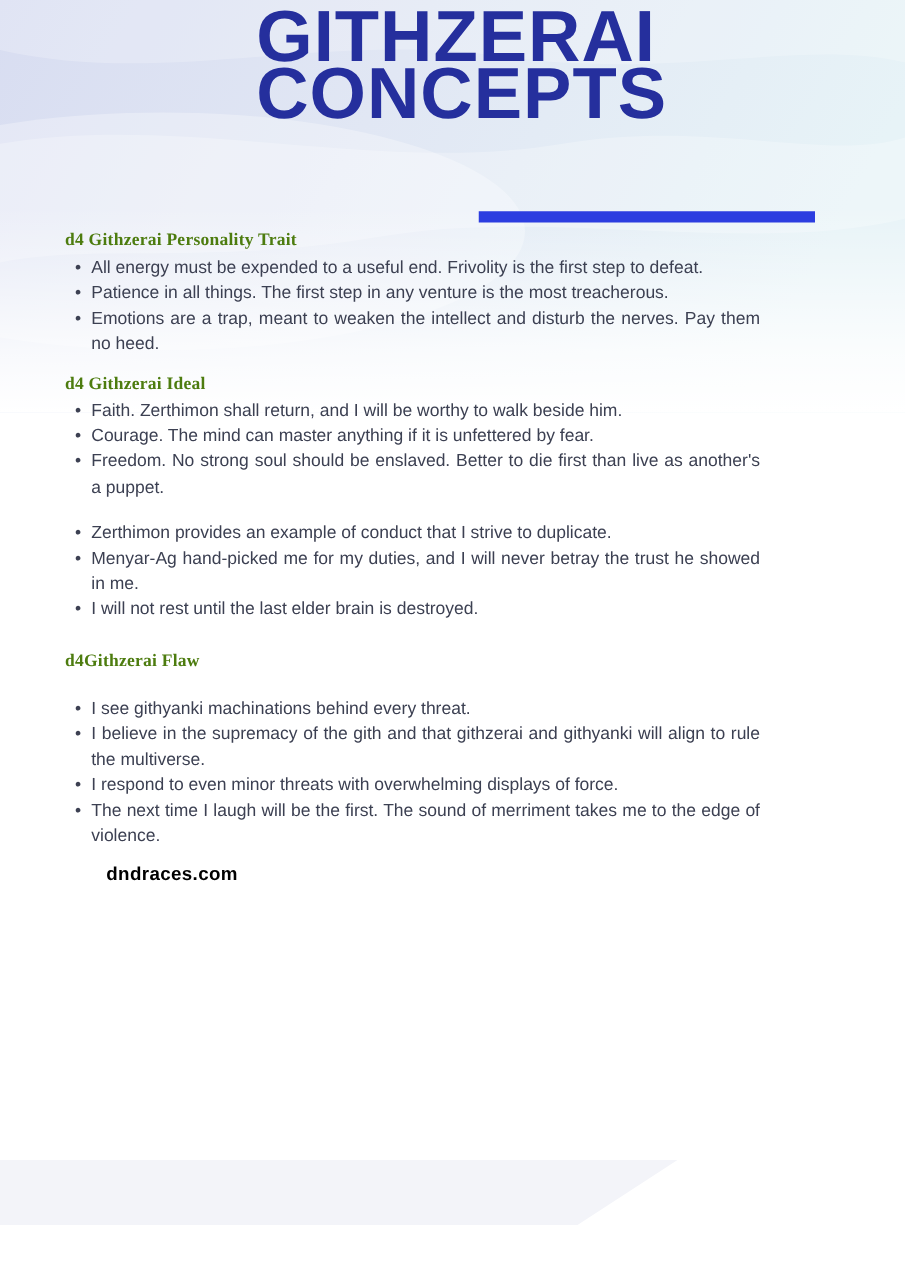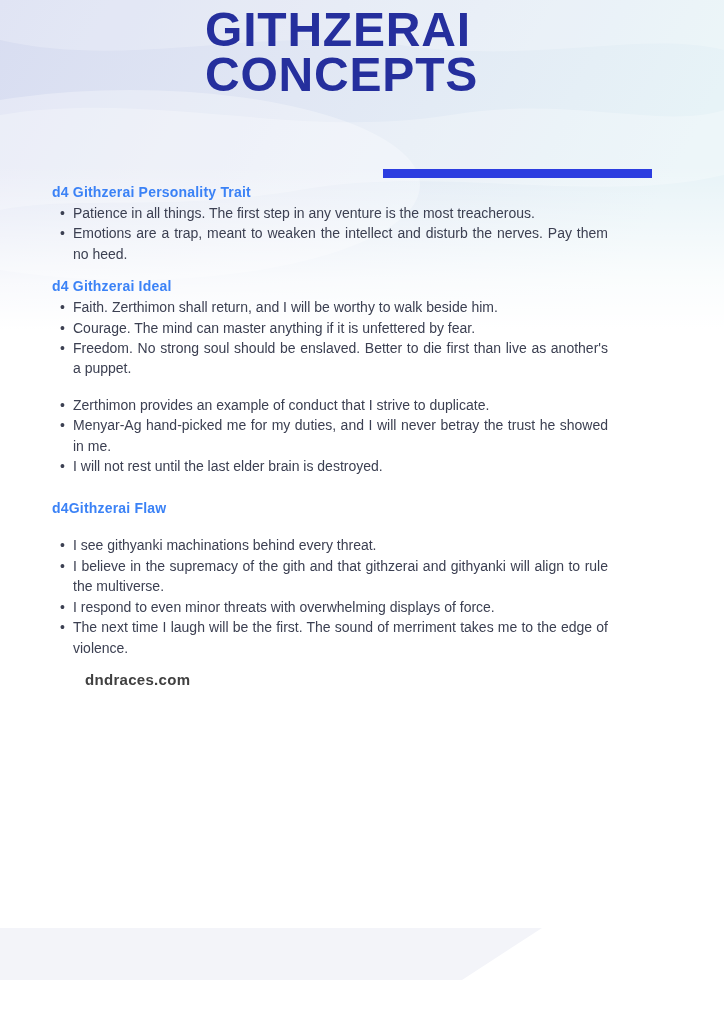--- a/index.html
+++ b/index.html
@@ -23,21 +23,21 @@
     width: 542px; height: 52px;
     background: #f3f4f9;
     clip-path: polygon(0 0, 100% 0, calc(100% - 80px) 100%, 0 100%);
     z-index: 0;
   }
 
   
   .page-title {
     position: absolute; left: 205px; top: 7px;
     z-index: 2;
-    font-size: 48px; line-height: 45px;
+    font-size: 58px; line-height: 45px;
     font-weight: bold;
     letter-spacing: 0.8px;
     color: #252f9d;
   }
   .title-bar {
     position: absolute; left: 383px; top: 169px;
     width: 269px; height: 9px;
     background: #2c3de0;
     z-index: 2;
   }
@@ -50,21 +50,22 @@
     color: #3c4052;
     font-size: 14px;
     line-height: 20.4px;
   }
   .section-heading {
     margin: 0;
     font-size: 14px;
     line-height: 21px;
     font-weight: bold;
     letter-spacing: 0.2px;
-    color: #3b82f6;
+    color: #4d7c0f;
+    font-family: Liberation Serif, serif;
   }
   .bullet-list {
     list-style: none;
     margin: 0; padding: 0;
   }
   .bullet-list.gapped { margin-top: 16px; }
   .bullet-list li {
     position: relative;
     padding-left: 21px;
     text-align: justify;
@@ -78,21 +79,21 @@
   .section-ideal    { margin-top: 12px; }
   .section-bond     { margin-top: 4px; }
   .section-flaw     { margin-top: 22px; }
 
   .footer-brand {
     margin-top: 12px;
     padding-left: 33px;
     font-size: 15px;
     font-weight: bold;
     letter-spacing: 0.3px;
-    color: #404040;
+    color: #000000;
   }
 </style>
 </head>
 <body>
 
 <div class="bg-header">
   <svg width="724" height="330" viewBox="0 0 724 330" preserveAspectRatio="none">
     <defs>
       <linearGradient id="hg" x1="0" y1="0" x2="1" y2="0.25">
         <stop offset="0" stop-color="#d8ddf1"></stop>
@@ -119,20 +120,21 @@
   <div>GITHZERAI</div>
   <div>CONCEPTS</div>
 </div>
 <div class="title-bar"></div>
 
 <div class="content">
 
   <section class="section-trait">
     <h2 class="section-heading">d4 Githzerai Personality Trait</h2>
     <ul class="bullet-list">
+      <li> All energy must be expended to a useful end. Frivolity is the first step to defeat.</li>
       <li>Patience in all things. The first step in any venture is the most treacherous.</li>
       <li>Emotions are a trap, meant to weaken the intellect and disturb the nerves. Pay them no heed.</li>
     </ul>
   </section>
 
   <section class="section-ideal">
     <h2 class="section-heading">d4 Githzerai Ideal</h2>
     <ul class="bullet-list">
       <li>Faith. Zerthimon shall return, and I will be worthy to walk beside him.</li>
       <li>Courage. The mind can master anything if it is unfettered by fear.</li>

